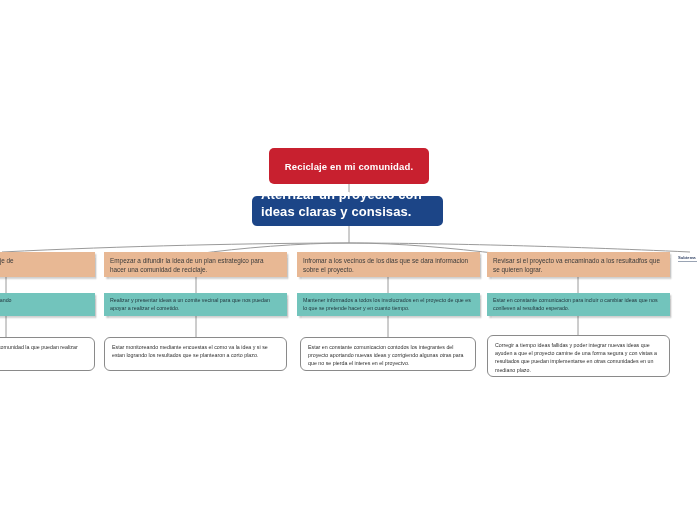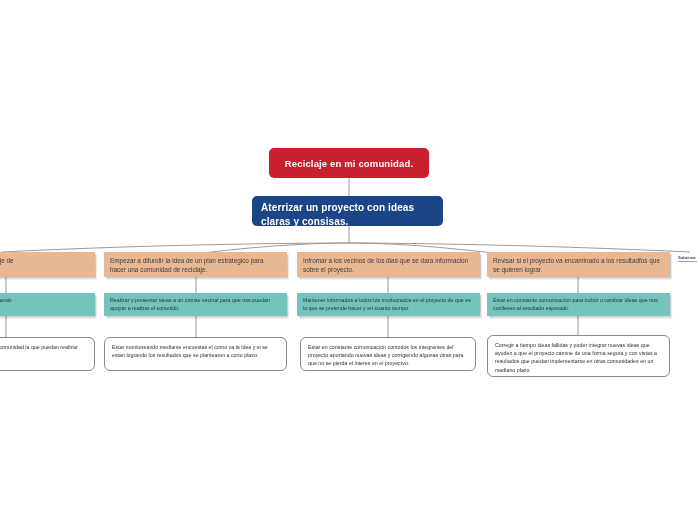--- a/index.html
+++ b/index.html
@@ -50,25 +50,25 @@
     text-align: center;
     padding: 4px 10px;
   }
 
   
   .node-main {
     background: #1c4587;
     border-radius: 5px;
     color: #ffffff;
     font-weight: bold;
-    font-size: 10px;
+    font-size: 13px;
     line-height: 1.35;
     letter-spacing: 0.1px;
     display: flex;
-    align-items: flex-start;
+    align-items: flex-end;
     padding: 5px 9px;
   }
 
   
   .node-tan {
     background: #e8b894;
     color: #3b3b3b;
     font-size: 6.4px;
     line-height: 1.45;
     padding: 4px 6px;
@@ -132,21 +132,21 @@
       <line x1="388" y1="316" x2="388" y2="337"></line>
 
       <line x1="578" y1="277" x2="578" y2="293"></line>
       <line x1="578" y1="316" x2="578" y2="335"></line>
 
       <line x1="6" y1="277" x2="6" y2="293"></line>
       <line x1="6" y1="316" x2="6" y2="337"></line>
     </g>
   </svg>
 
-  <div class="node node-root" style="left:269px; top:148px; width:160px; height:30px;">
+  <div class="node node-root" style="left:269px; top:148px; width:160px; height:36px;">
     <span>Reciclaje en mi comunidad.</span>
   </div>
 
   <div class="node node-main" style="left:252px; top:196px; width:191px; height:30px;">
     <span>Aterrizar un proyecto con ideas claras y consisas.</span>
   </div>
 
   <div class="node node-tan clip-left" style="left:-56px; top:252px; width:151px; height:25px;">
     <span>habitos de reciclaje de</span>
   </div>

